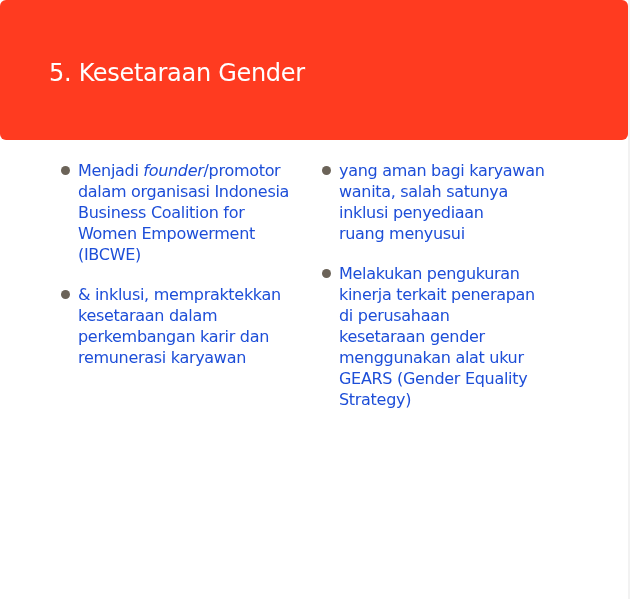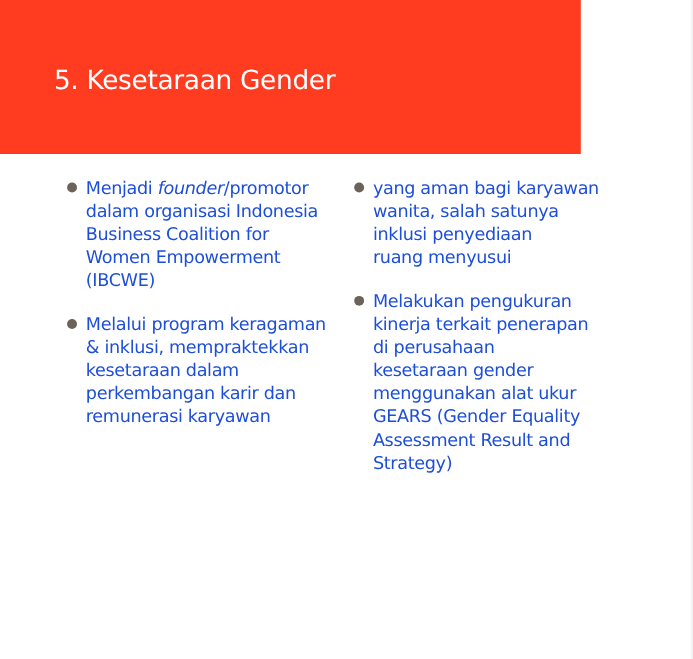--- a/index.html
+++ b/index.html
@@ -11,23 +11,24 @@
       width: 630px;
       height: 599px;
       position: relative;
       overflow: hidden;
       font-family: "DejaVu Sans", sans-serif;
     }
     .header {
       position: absolute;
       left: 0;
       top: 0;
-      width: 528px;
+      width: 628px;
       height: 140px;
       background: #FF3B20;
+      border-radius: 6px;
     }
     .edge-strip {
       position: absolute;
       right: 0;
       top: 0;
       width: 2px;
       height: 599px;
       background: #f2f2f2;
     }
     .title {
@@ -86,21 +87,20 @@
   <div class="bullet-item">
     <span class="bullet-dot"></span>
     <span class="line"><span>Menjadi </span><span class="ital">founder</span><span>/promotor</span></span>
     <span class="line">dalam organisasi Indonesia</span>
     <span class="line">Business Coalition for</span>
     <span class="line">Women Empowerment</span>
     <span class="line">(IBCWE)</span>
   </div>
   <div class="bullet-item">
     <span class="bullet-dot"></span>
-    <span class="line">Melalui program keragaman</span>
     <span class="line">&amp; inklusi, mempraktekkan</span>
     <span class="line">kesetaraan dalam</span>
     <span class="line">perkembangan karir dan</span>
     <span class="line">remunerasi karyawan</span>
   </div>
 </div>
 
 <div class="col right">
   <div class="bullet-item">
     <span class="bullet-dot"></span>
@@ -110,16 +110,15 @@
     <span class="line">ruang menyusui</span>
   </div>
   <div class="bullet-item">
     <span class="bullet-dot"></span>
     <span class="line">Melakukan pengukuran</span>
     <span class="line">kinerja terkait penerapan</span>
     <span class="line">di perusahaan</span>
     <span class="line">kesetaraan gender</span>
     <span class="line">menggunakan alat ukur</span>
     <span class="line">GEARS (Gender Equality</span>
-    <span class="line">Assessment Result and</span>
     <span class="line">Strategy)</span>
   </div>
 </div>
 
 </body></html>

